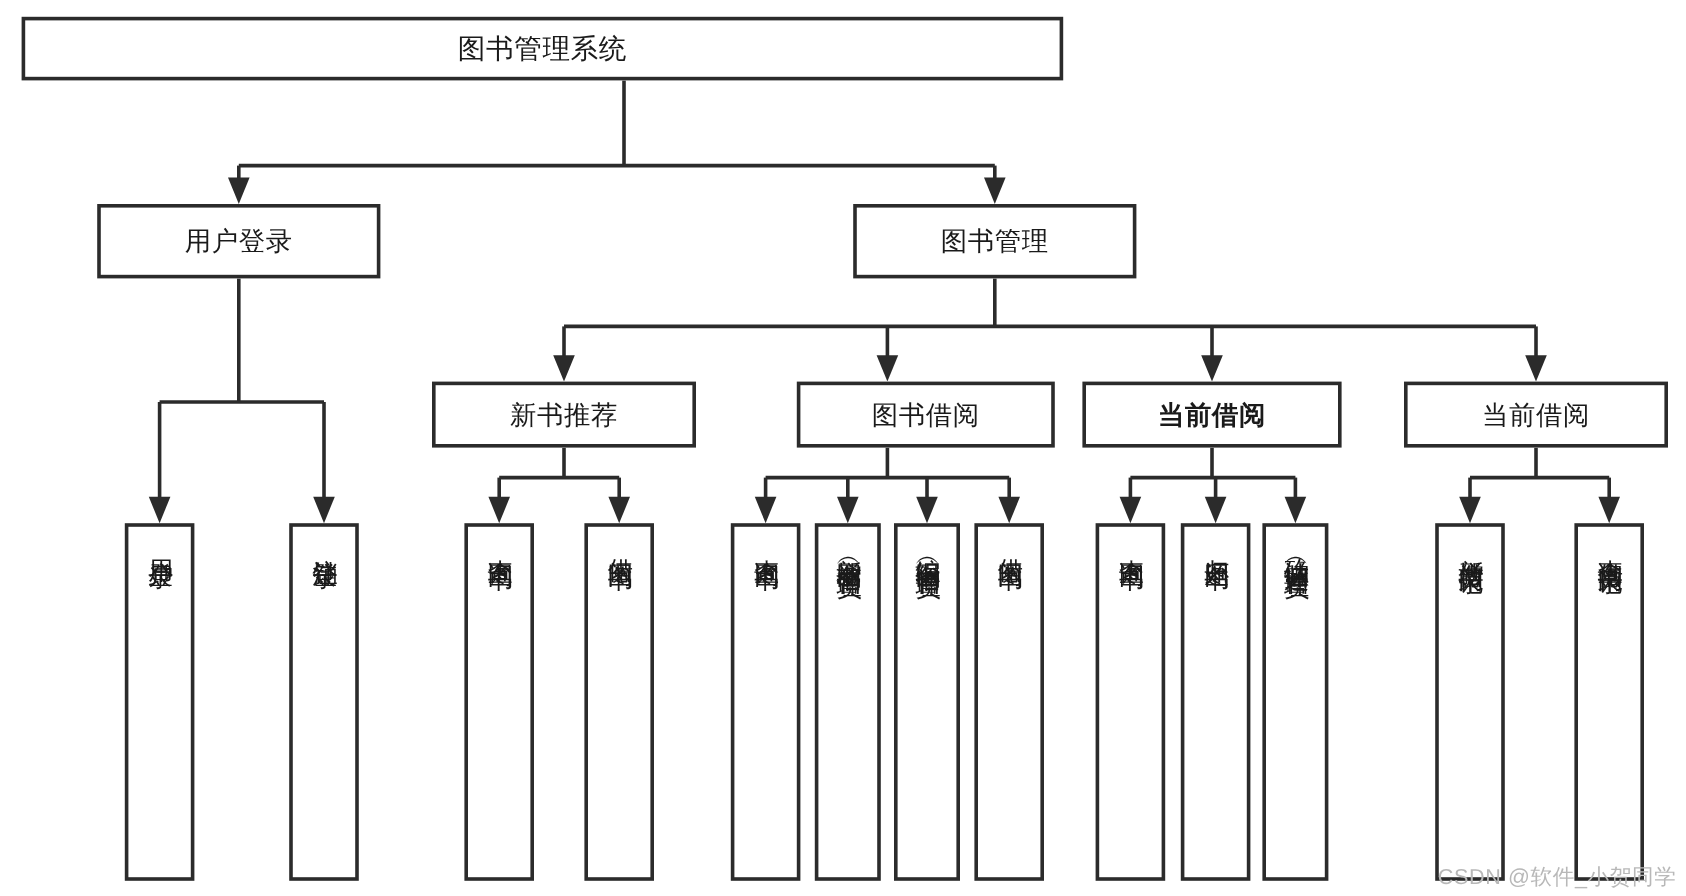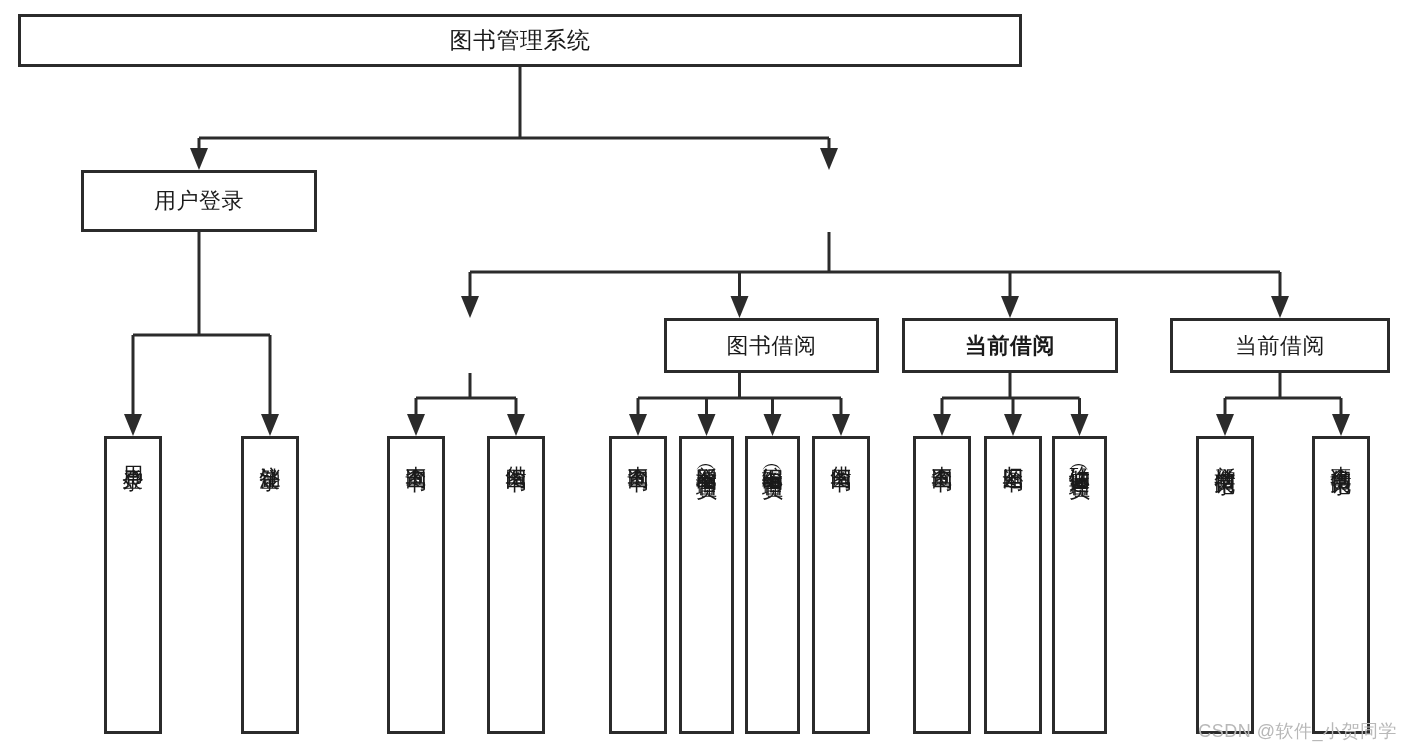--- a/index.html
+++ b/index.html
@@ -137,28 +137,34 @@
       <line x1="1079.5" y1="398" x2="1079.5" y2="423"></line>
       <polygon class="arrowhead" points="1070.5,414 1088.5,414 1079.5,436"></polygon>
       <line x1="1280" y1="373" x2="1280" y2="398"></line>
       <line x1="1225" y1="398" x2="1341" y2="398"></line>
       <line x1="1225" y1="398" x2="1225" y2="423"></line>
       <polygon class="arrowhead" points="1216,414 1234,414 1225,436"></polygon>
       <line x1="1341" y1="398" x2="1341" y2="423"></line>
       <polygon class="arrowhead" points="1332,414 1350,414 1341,436"></polygon>
     </svg>
 
-  <div class="node root horizontal" style="left:18px; top:14px; width:1004px; height:53px;">
+  <div class="node root horizontal" style="left:18px; top:14px; width:868px; height:53px;">
     <span class="lbl">图书管理系统</span>
   </div>
 
   <div class="node horizontal" style="left:81px; top:170px; width:236px; height:62px;">
     <span class="lbl">用户登录</span>
   </div>
-
+  <div class="node horizontal" style="left:711px; top:170px; width:236px; height:62px;">
+    <span class="lbl">图书管理</span>
+  </div>
+
+  <div class="node horizontal" style="left:360px; top:318px; width:220px; height:55px;">
+    <span class="lbl">新书推荐</span>
+  </div>
   <div class="node horizontal" style="left:664px; top:318px; width:215px; height:55px;">
     <span class="lbl">图书借阅</span>
   </div>
   <div class="node horizontal" style="left:902px; top:318px; width:216px; height:55px;font-weight:bold;">
     <span class="lbl">当前借阅</span>
   </div>
   <div class="node horizontal" style="left:1170px; top:318px; width:220px; height:55px;">
     <span class="lbl">当前借阅</span>
   </div>
 

